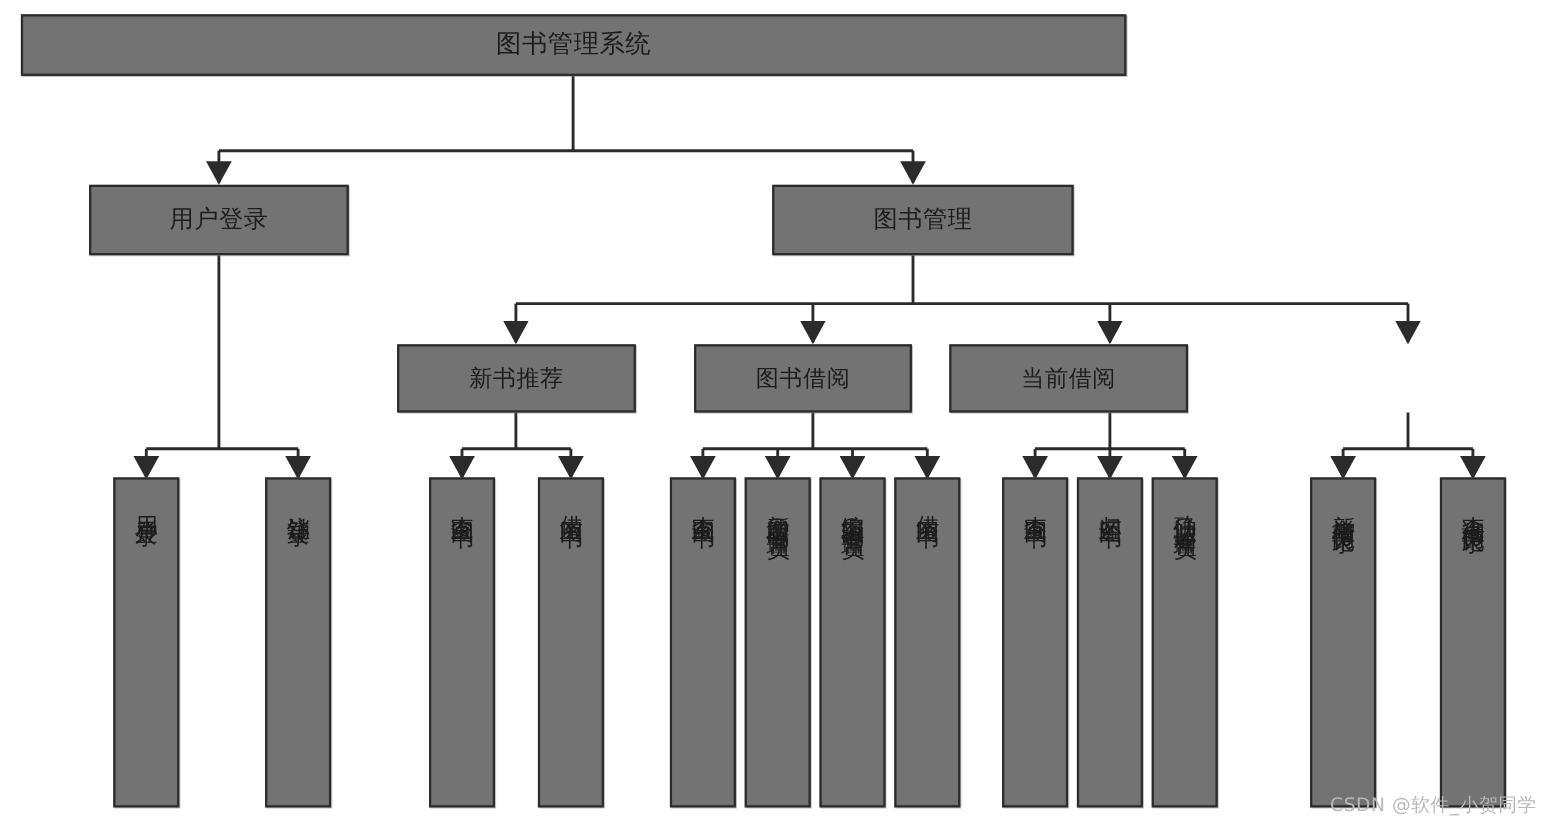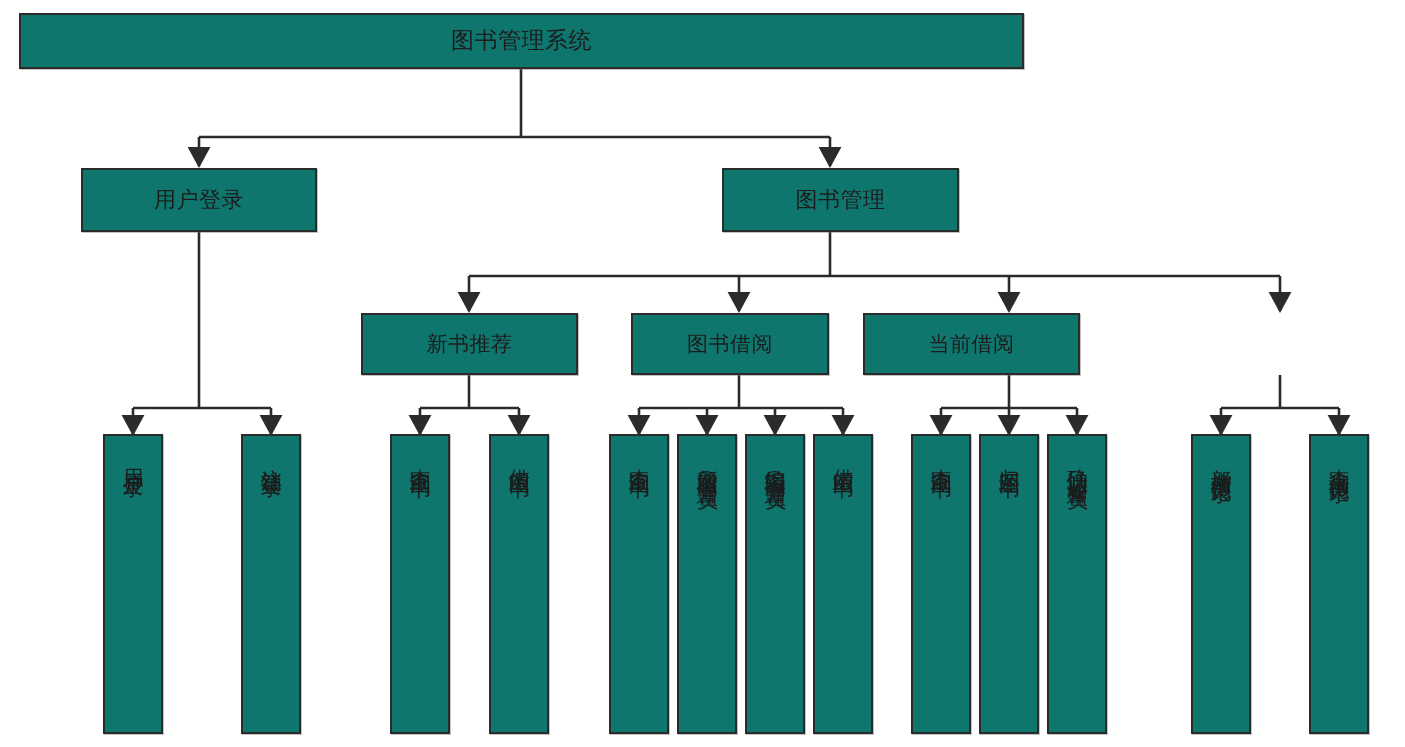--- a/index.html
+++ b/index.html
@@ -23,21 +23,21 @@
     position: absolute;
     left: 0;
     top: 0;
     width: 1405px;
     height: 747px;
     pointer-events: none;
   }
   .node {
     position: absolute;
     box-sizing: border-box;
-    background: #0f766e;
+    background: #737373;
     border: 2px solid #2b2b2b;
     display: flex;
     align-items: center;
     justify-content: center;
     text-align: center;
     box-shadow: 1px 1px 0 0 rgba(120,120,120,0.45);
   }
   .node-label {
     display: block;
     line-height: 1.18;
@@ -131,21 +131,21 @@
     </g>
   </svg>
 
   <div class="node root" style="left:19px; top:13px; width:1005px; height:56px;">
     <span class="node-label">图书管理系统</span>
   </div>
 
   <div class="node level2" style="left:81px; top:168px; width:236px; height:64px;">
     <span class="node-label">用户登录</span>
   </div>
-  <div class="node level2" style="left:722px; top:168px; width:237px; height:64px;">
+  <div class="node level2" style="left:702px; top:168px; width:274px; height:64px;">
     <span class="node-label">图书管理</span>
   </div>
 
   <div class="node level3" style="left:361px; top:313px; width:217px; height:62px;align-items:center;">
     <span class="node-label">新书推荐</span>
   </div>
   <div class="node level3" style="left:631px; top:313px; width:198px; height:62px;">
     <span class="node-label">图书借阅</span>
   </div>
   <div class="node level3" style="left:863px; top:313px; width:217px; height:62px;">
@@ -189,14 +189,15 @@
     <span class="node-label">确认归还（管理员）</span>
   </div>
 
   <div class="node leaf" style="left:1191px; top:434px; width:60px; height:300px;">
     <span class="node-label">新增借阅记录</span>
   </div>
   <div class="node leaf" style="left:1309px; top:434px; width:60px; height:300px;">
     <span class="node-label">查询借阅记录</span>
   </div>
 
+  <div id="watermark">CSDN @软件_小贺同学</div>
 
 </div>
 
 </body></html>

